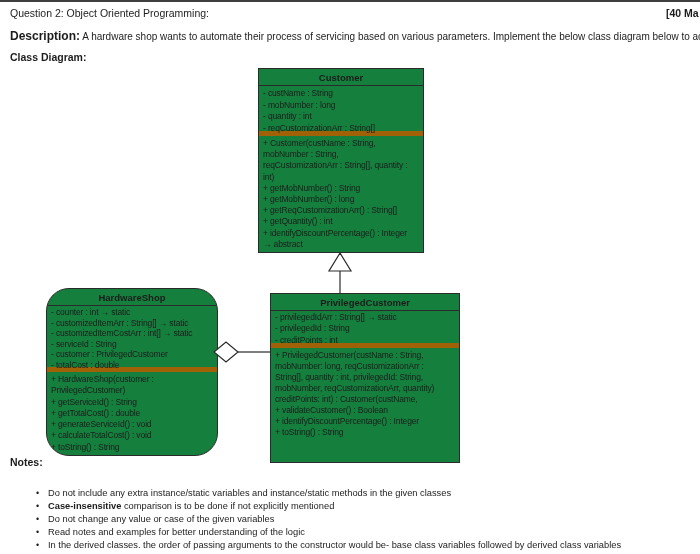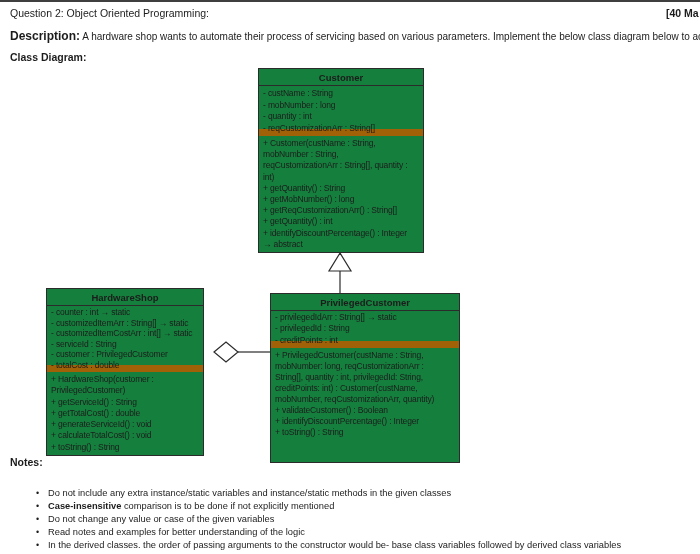--- a/index.html
+++ b/index.html
@@ -16,21 +16,21 @@
   .cd-label  { position:absolute; left:10px; top:51px; font-size:10.5px; font-weight:bold; }
 
   .uml-class {
     position:absolute; border:1px solid #2b2b2b; background:#15803d; box-sizing:border-box;
     font-size:8.5px; letter-spacing:-0.15px; overflow:hidden;
   }
   .uml-title {
     font-weight:bold; text-align:center; font-size:9.5px; letter-spacing:0;
     padding:3px 2px 2px 2px; border-bottom:1px solid #2b2b2b; white-space:nowrap;
   }
-  .uml-attrs   { padding:2px 4px 0 4px; border-bottom:7px solid #a16207; box-sizing:border-box; }
+  .uml-attrs   { padding:2px 4px 0 4px; border-bottom:5px solid #a16207; box-sizing:border-box; }
   .uml-methods { padding:2px 4px 0 4px; box-sizing:border-box; }
   .uml-line    { white-space:nowrap; }
 
   .box-customer .uml-attrs   { height:50px; }
   .box-customer .uml-attrs   .uml-line { line-height:11.5px; }
   .box-customer .uml-methods .uml-line { line-height:11.2px; }
 
   .box-hws .uml-attrs   { height:66px; padding-top:1px; }
   .box-hws .uml-attrs   .uml-line { line-height:10.6px; }
   .box-hws .uml-methods .uml-line { line-height:11.3px; }
@@ -67,30 +67,30 @@
           <div class="uml-line">- custName : String</div>
           <div class="uml-line">- mobNumber : long</div>
           <div class="uml-line">- quantity : int</div>
           <div class="uml-line">- reqCustomizationArr : String[]</div>
         </div>
       <div class="uml-methods">
           <div class="uml-line">+ Customer(custName : String,</div>
           <div class="uml-line">mobNumber : String,</div>
           <div class="uml-line">reqCustomizationArr : String[], quantity :</div>
           <div class="uml-line">int)</div>
-          <div class="uml-line">+ getQuantity() : String</div>
+          <div class="uml-line">+ getMobNumber() : String</div>
           <div class="uml-line">+ getMobNumber() : long</div>
           <div class="uml-line">+ getReqCustomizationArr() : String[]</div>
           <div class="uml-line">+ getQuantity() : int</div>
           <div class="uml-line">+ identifyDiscountPercentage() : Integer</div>
           <div class="uml-line">→ abstract</div>
         </div>
     </div>
 
-    <div class="uml-class box-hws" style="left:46px; top:288px; width:158px; height:168px;">
+    <div class="uml-class box-hws" style="left:46px; top:288px; width:172px; height:168px;border-radius:23px;">
       <div class="uml-title">HardwareShop</div>
       <div class="uml-attrs">
           <div class="uml-line">- counter : int → static</div>
           <div class="uml-line">- customizedItemArr : String[] → static</div>
           <div class="uml-line">- customizedItemCostArr : int[] → static</div>
           <div class="uml-line">-  serviceId : String</div>
           <div class="uml-line">- customer : PrivilegedCustomer</div>
           <div class="uml-line">- totalCost : double</div>
         </div>
       <div class="uml-methods">
@@ -108,22 +108,22 @@
       <div class="uml-title">PrivilegedCustomer</div>
       <div class="uml-attrs">
           <div class="uml-line">- privilegedIdArr : String[] → static</div>
           <div class="uml-line">- privilegedId : String</div>
           <div class="uml-line">- creditPoints : int</div>
         </div>
       <div class="uml-methods">
           <div class="uml-line">+ PrivilegedCustomer(custName : String,</div>
           <div class="uml-line">mobNumber: long, reqCustomizationArr :</div>
           <div class="uml-line">String[], quantity : int, privilegedId: String,</div>
+          <div class="uml-line">mobNumber, reqCustomizationArr, quantity)</div>
           <div class="uml-line">creditPoints: int) : Customer(custName,</div>
-          <div class="uml-line">mobNumber, reqCustomizationArr, quantity)</div>
           <div class="uml-line">+ validateCustomer() : Boolean</div>
           <div class="uml-line">+ identifyDiscountPercentage() : Integer</div>
           <div class="uml-line">+ toString() : String</div>
         </div>
     </div>
 
     <svg class="connector-layer" viewBox="0 0 700 554">
 
       <line x1="340" y1="271" x2="340" y2="293" stroke="#2b2b2b" stroke-width="1.2"></line>
       <polygon points="340,253 329,271 351,271" fill="#ffffff" stroke="#2b2b2b" stroke-width="1.2"></polygon>

